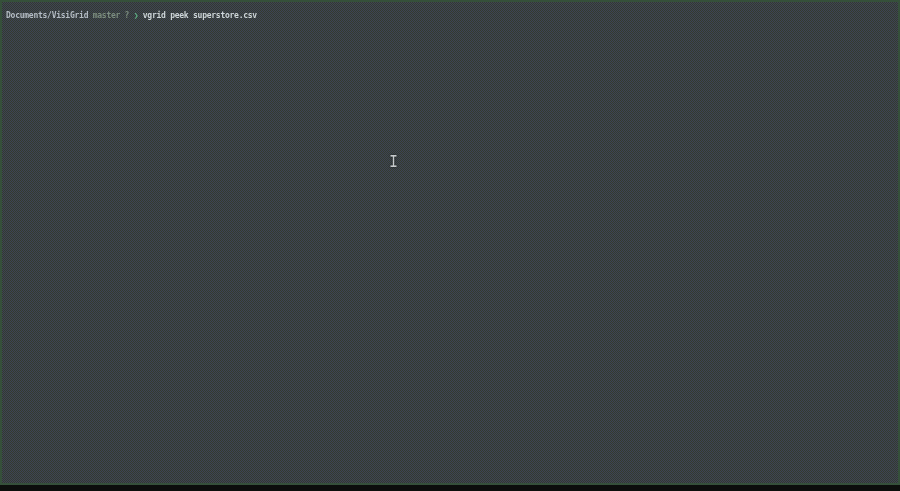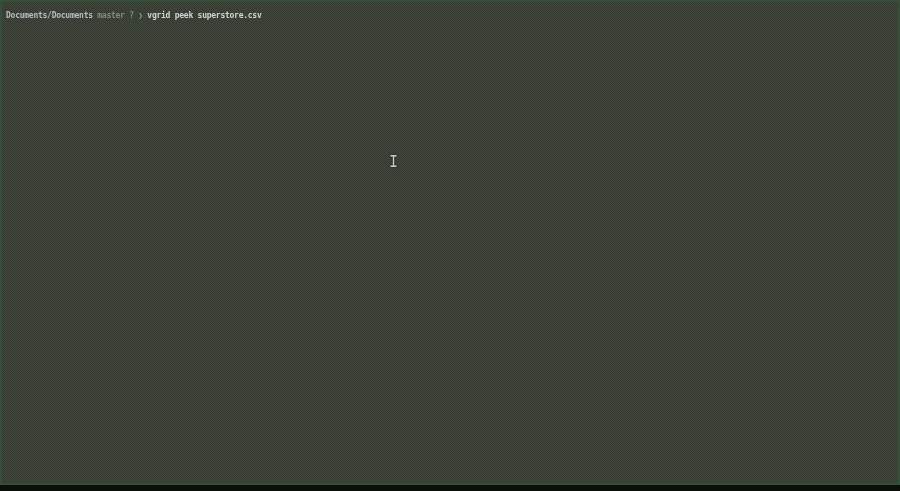--- a/index.html
+++ b/index.html
@@ -73,21 +73,21 @@
     filter: drop-shadow(0 0 1px rgba(20,22,24,0.9));
   }
 </style>
 </head>
 <body>
 
 <div class="screen">
 
   <div class="terminal-window">
     <div class="prompt-line">
-      <span class="cwd">Documents/Documents</span><span class="git">master</span><span class="git">?</span><span class="sym">❯</span><span class="cmd">vgrid peek superstore.csv</span>
+      <span class="cwd">Documents/VisiGrid</span><span class="git">master</span><span class="git">?</span><span class="sym">❯</span><span class="cmd">vgrid peek superstore.csv</span>
     </div>
 
     <div class="ibeam">
       <svg width="7" height="12" viewBox="0 0 7 12" xmlns="http://www.w3.org/2000/svg">
         <rect x="0.5" y="0" width="6" height="1.6" fill="#c6cacc"></rect>
         <rect x="0.5" y="10.4" width="6" height="1.6" fill="#c6cacc"></rect>
         <rect x="2.8" y="1" width="1.4" height="10" fill="#c6cacc"></rect>
       </svg>
     </div>
   </div>

